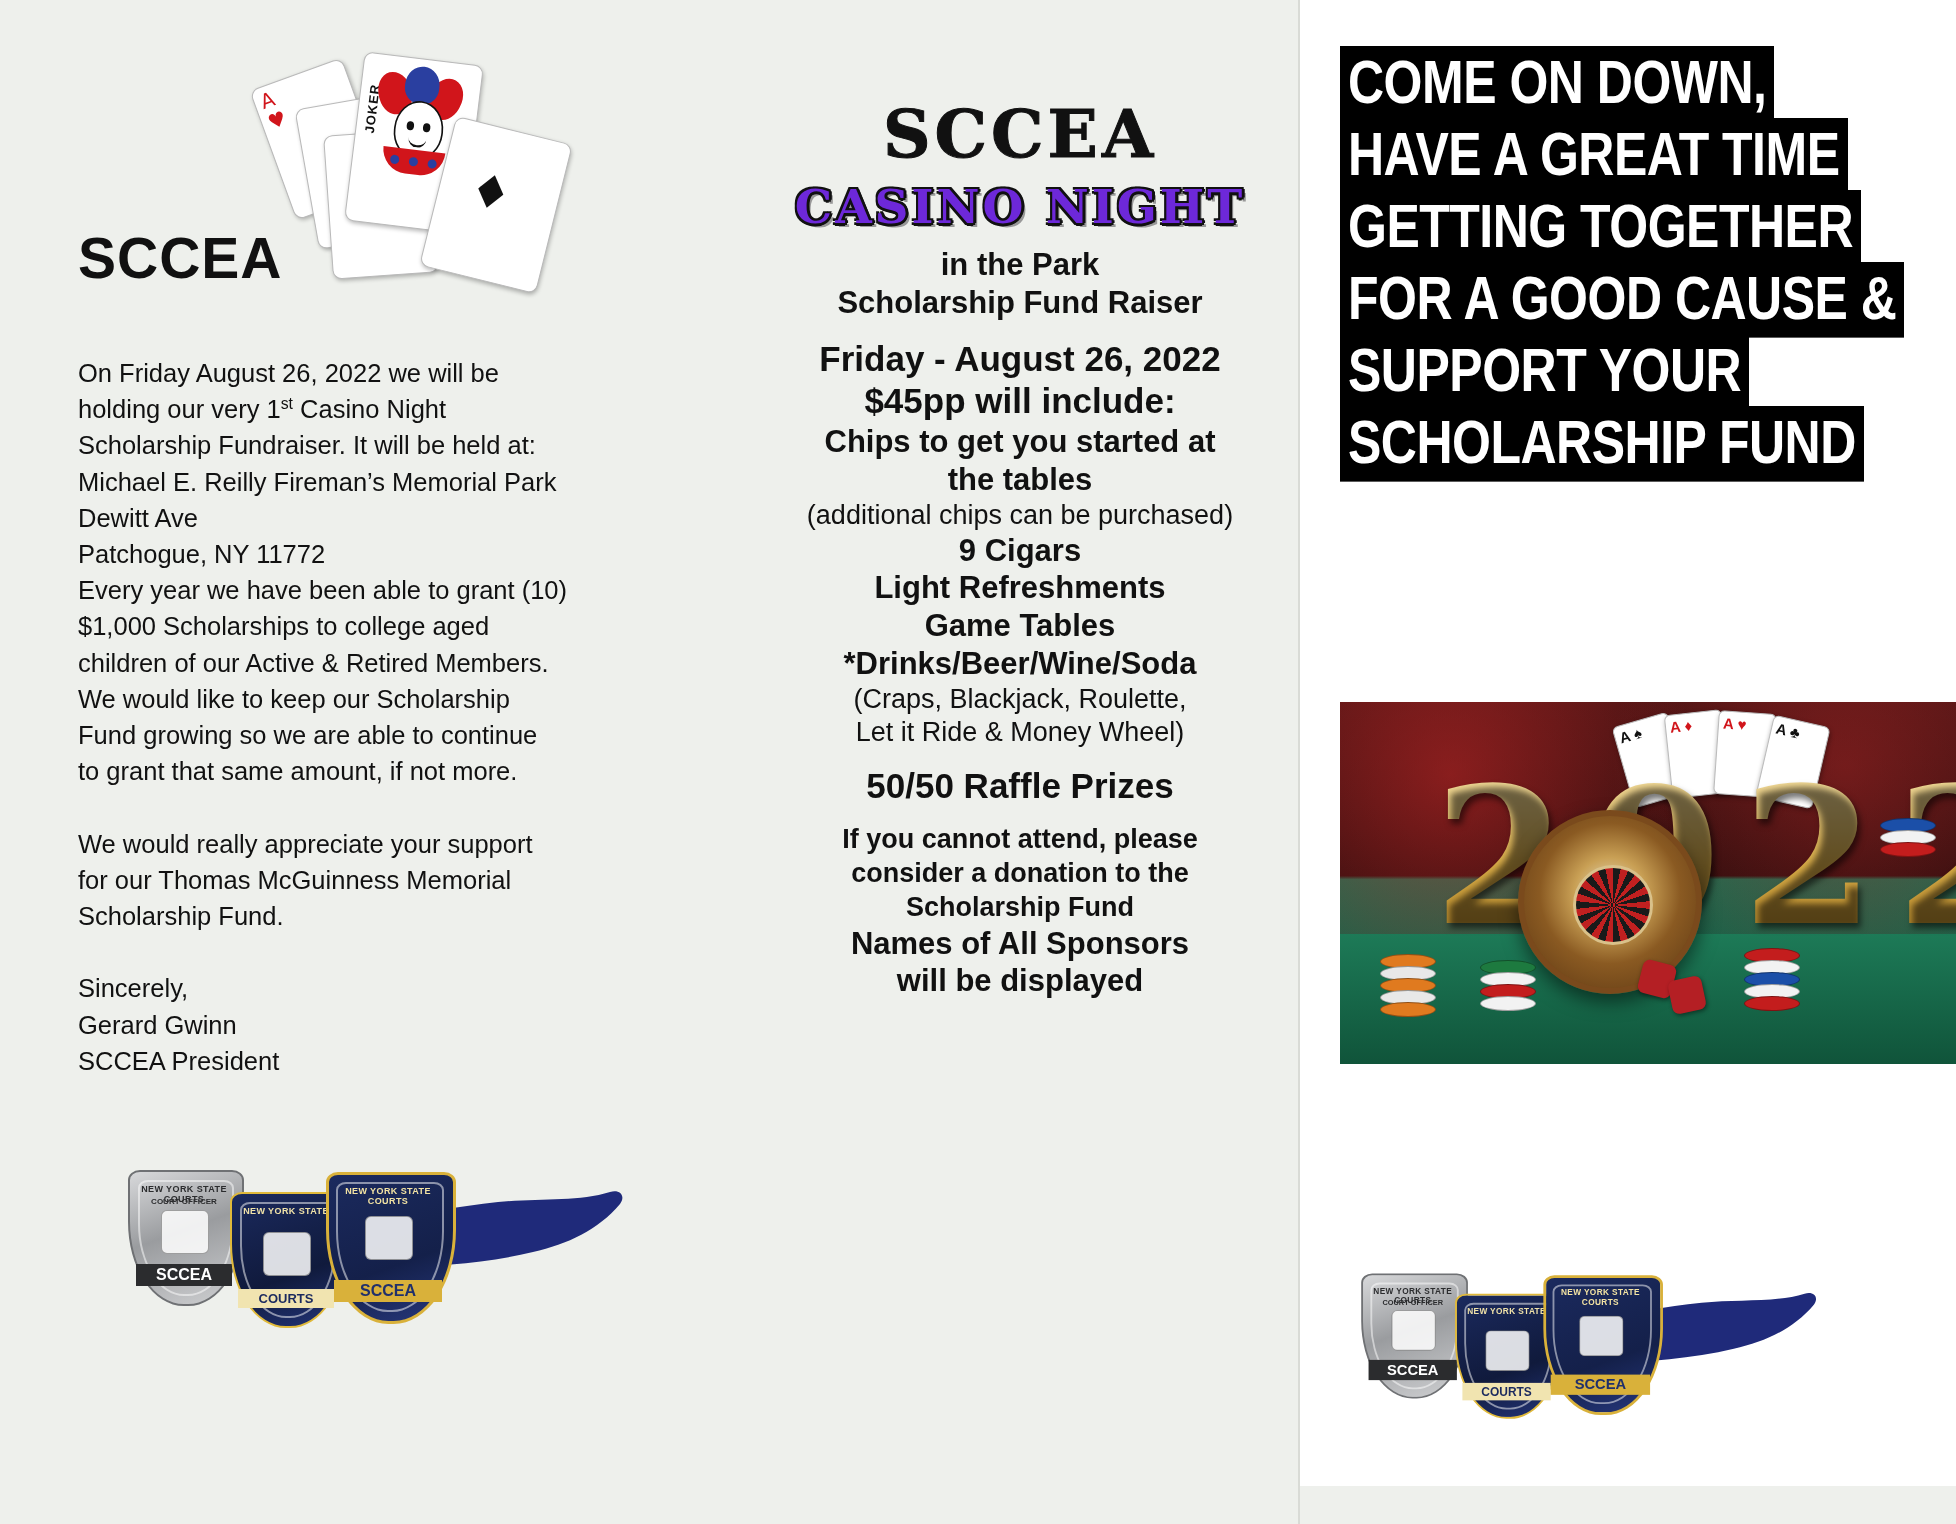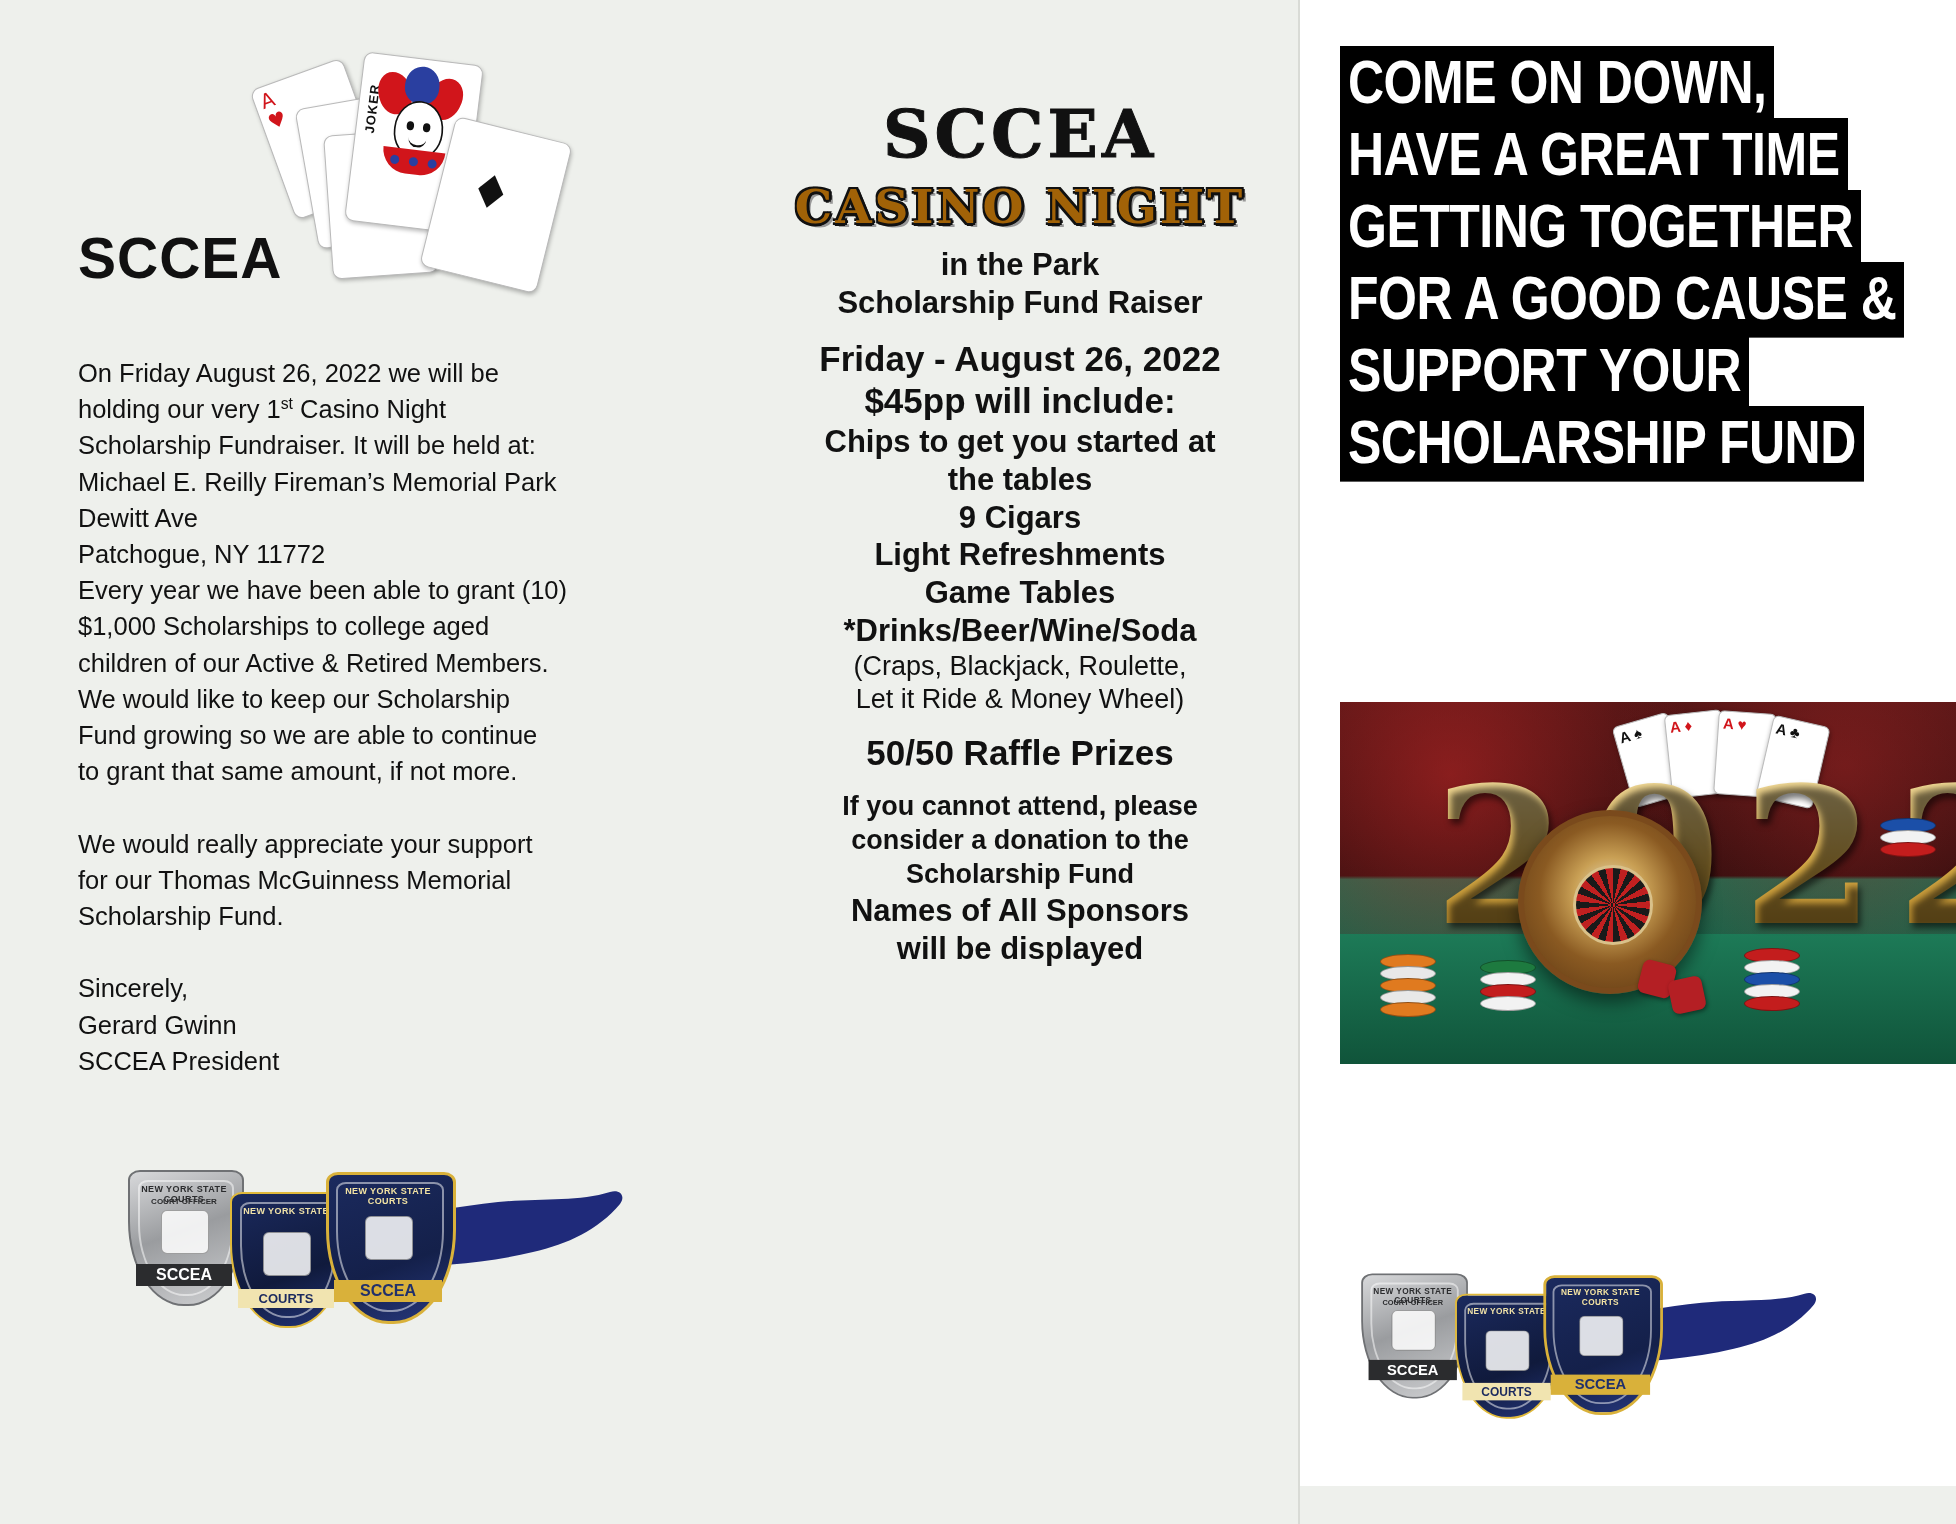--- a/index.html
+++ b/index.html
@@ -286,21 +286,21 @@
     letter-spacing: 4px;
     color: #111;
     font-family: "DejaVu Serif", serif;
     -webkit-text-stroke: 1px #111;
   }
   .mid-subtitle {
     margin-top: 6px;
     font-size: 47px;
     font-weight: bold;
     letter-spacing: 3px;
-    color: #a16207;
+    color: #6d28d9;
     font-family: "DejaVu Serif", serif;
     text-shadow:
       -2px -2px 0 #111, 2px -2px 0 #111, -2px 2px 0 #111, 2px 2px 0 #111,
       0 3px 0 #111, 3px 0 0 #111, 4px 4px 0 #999;
   }
   .mid-line {
     font-size: 31px;
     font-weight: bold;
     color: #111;
     line-height: 1.22;
@@ -562,20 +562,21 @@
     <div class="mid-inner">
       <div class="mid-title" data-bind="middle.title">SCCEA</div>
       <div class="mid-subtitle" data-bind="middle.subtitle">CASINO NIGHT</div>
       <div class="mid-line" data-bind="middle.line_park" style="margin-top:12px;">in the Park</div>
       <div class="mid-line" data-bind="middle.line_fundraiser">Scholarship Fund Raiser</div>
       <div class="mid-gap"></div>
       <div class="mid-line big" data-bind="middle.date">Friday - August 26, 2022</div>
       <div class="mid-line big u" data-bind="middle.price_heading">$45pp will include:</div>
       <div class="mid-line" data-bind="middle.chips_line2">Chips to get you started at</div>
       <div class="mid-line" data-bind="middle.chips_line3">the tables</div>
+      <div class="mid-line sm" data-bind="middle.chips_note">(additional chips can be purchased)</div>
       <div class="mid-line" data-bind="middle.cigars">9 Cigars</div>
       <div class="mid-line" data-bind="middle.refreshments">Light Refreshments</div>
       <div class="mid-line" data-bind="middle.game_tables">Game Tables</div>
       <div class="mid-line" data-bind="middle.drinks">*Drinks/Beer/Wine/Soda</div>
       <div class="mid-line sm" data-bind="middle.game_list_1">(Craps, Blackjack, Roulette,</div>
       <div class="mid-line sm" data-bind="middle.game_list_2">Let it Ride &amp; Money Wheel)</div>
       <div class="mid-gap"></div>
       <div class="mid-line big" data-bind="middle.raffle">50/50 Raffle Prizes</div>
       <div class="mid-gap"></div>
       <div class="mid-line note" data-bind="middle.donation_1">If you cannot attend, please</div>

